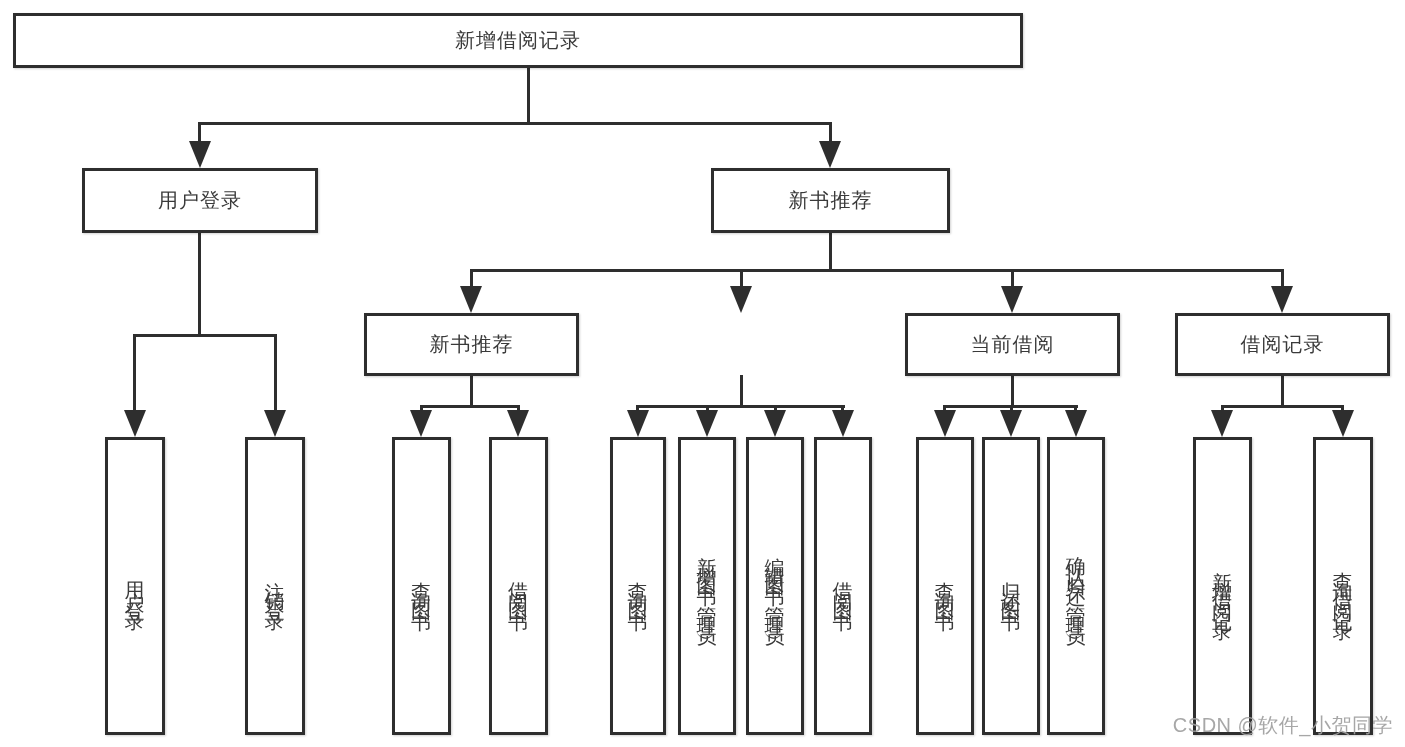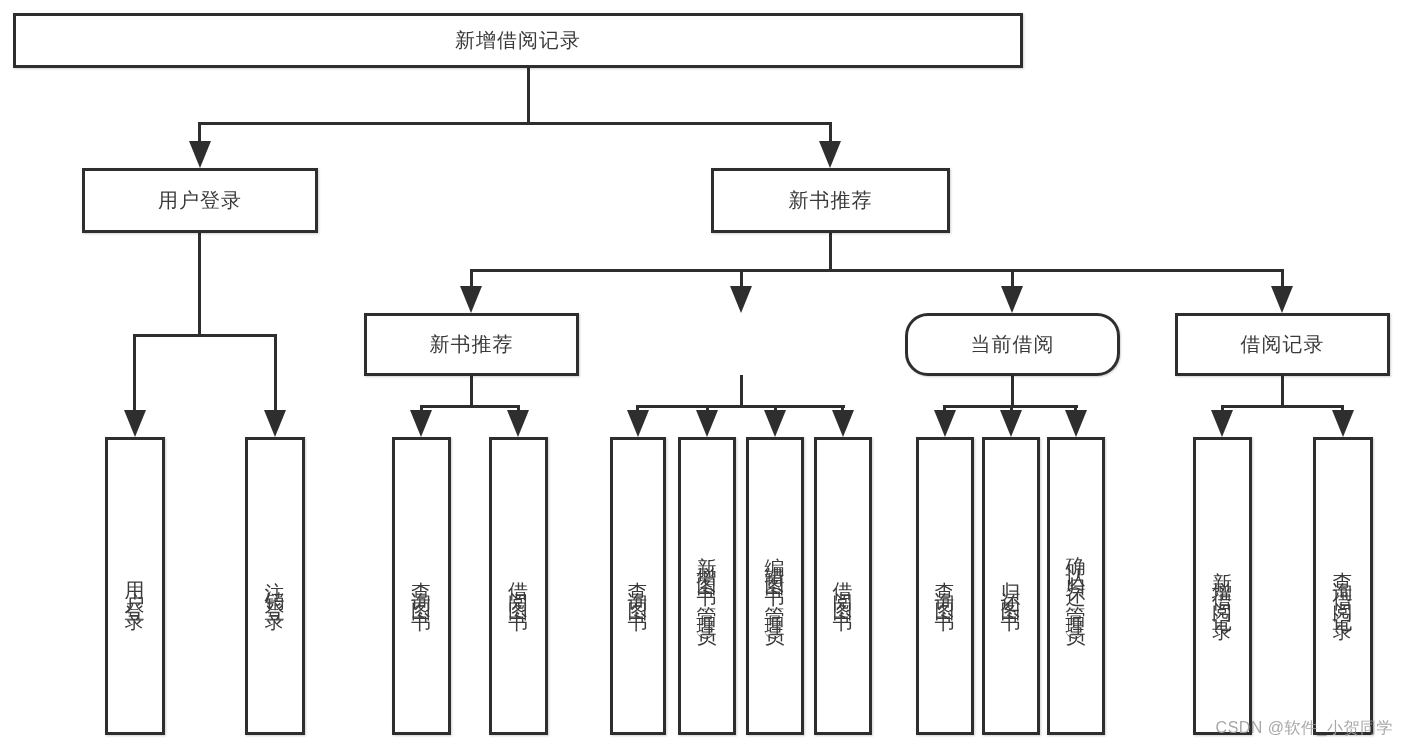--- a/index.html
+++ b/index.html
@@ -23,21 +23,21 @@
   .hline{height:3px;}
   .vline{width:3px;}
   .arrow{
     position:absolute;width:0;height:0;z-index:1;
     border-left:11px solid transparent;
     border-right:11px solid transparent;
     border-top:27px solid #2e2e2e;
   }
   .watermark{
     position:absolute;right:12px;bottom:8px;z-index:5;
-    font-size:16px;color:rgba(160,160,160,0.92);letter-spacing:0.5px;
+    font-size:20px;color:rgba(160,160,160,0.92);letter-spacing:0.5px;
   }
 </style>
 </head>
 <body>
 
 <div class="canvas">
 
   <div class="box" style="left:13px;top:13px;width:1010px;height:55px;">
     <span>新增借阅记录</span>
   </div>
@@ -70,21 +70,21 @@
   <div class="vline" style="left:740px;top:269px;height:22px;"></div>
   <div class="arrow" style="left:730px;top:286px;"></div>
   <div class="vline" style="left:1011px;top:269px;height:22px;"></div>
   <div class="arrow" style="left:1001px;top:286px;"></div>
   <div class="vline" style="left:1281px;top:269px;height:22px;"></div>
   <div class="arrow" style="left:1271px;top:286px;"></div>
 
   <div class="box" style="left:364px;top:313px;width:215px;height:63px;">
     <span>新书推荐</span>
   </div>
-  <div class="box" style="left:905px;top:313px;width:215px;height:63px;border-radius:23px;">
+  <div class="box" style="left:905px;top:313px;width:215px;height:63px;">
     <span>当前借阅</span>
   </div>
   <div class="box" style="left:1175px;top:313px;width:215px;height:63px;">
     <span>借阅记录</span>
   </div>
 
   <div class="vline" style="left:470px;top:375px;height:32px;"></div>
   <div class="hline" style="left:420px;top:405px;width:100px;"></div>
   <div class="vline" style="left:420px;top:405px;height:9px;"></div>
   <div class="arrow" style="left:410px;top:410px;"></div>

